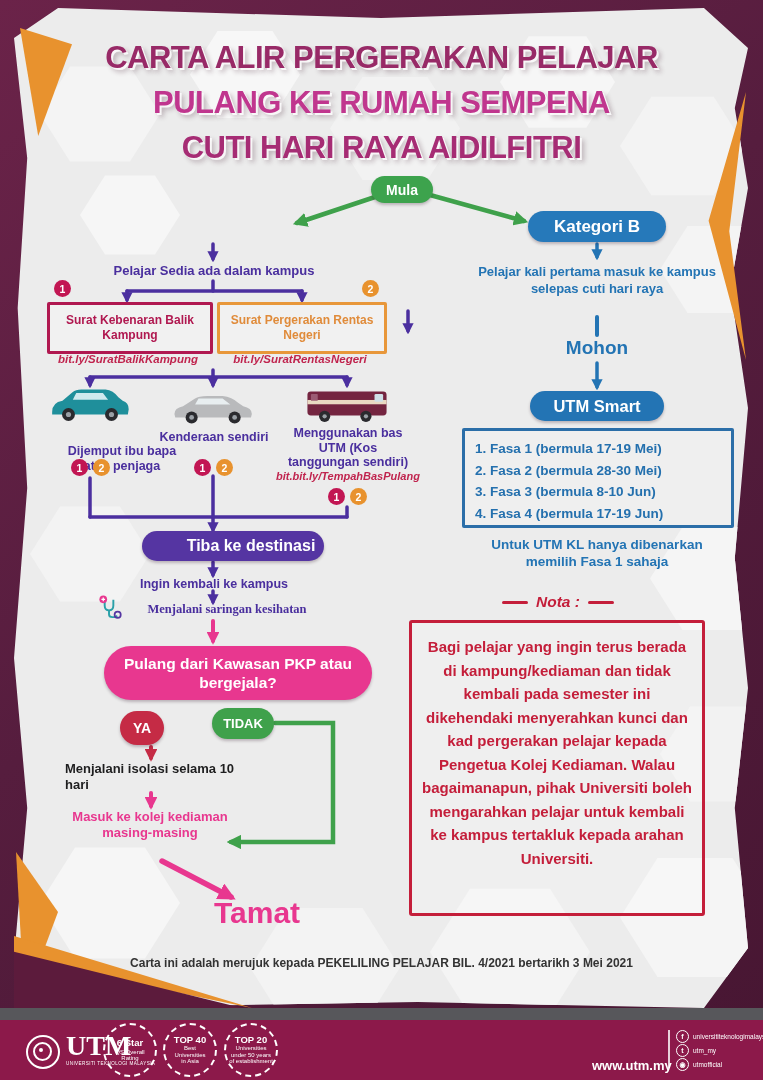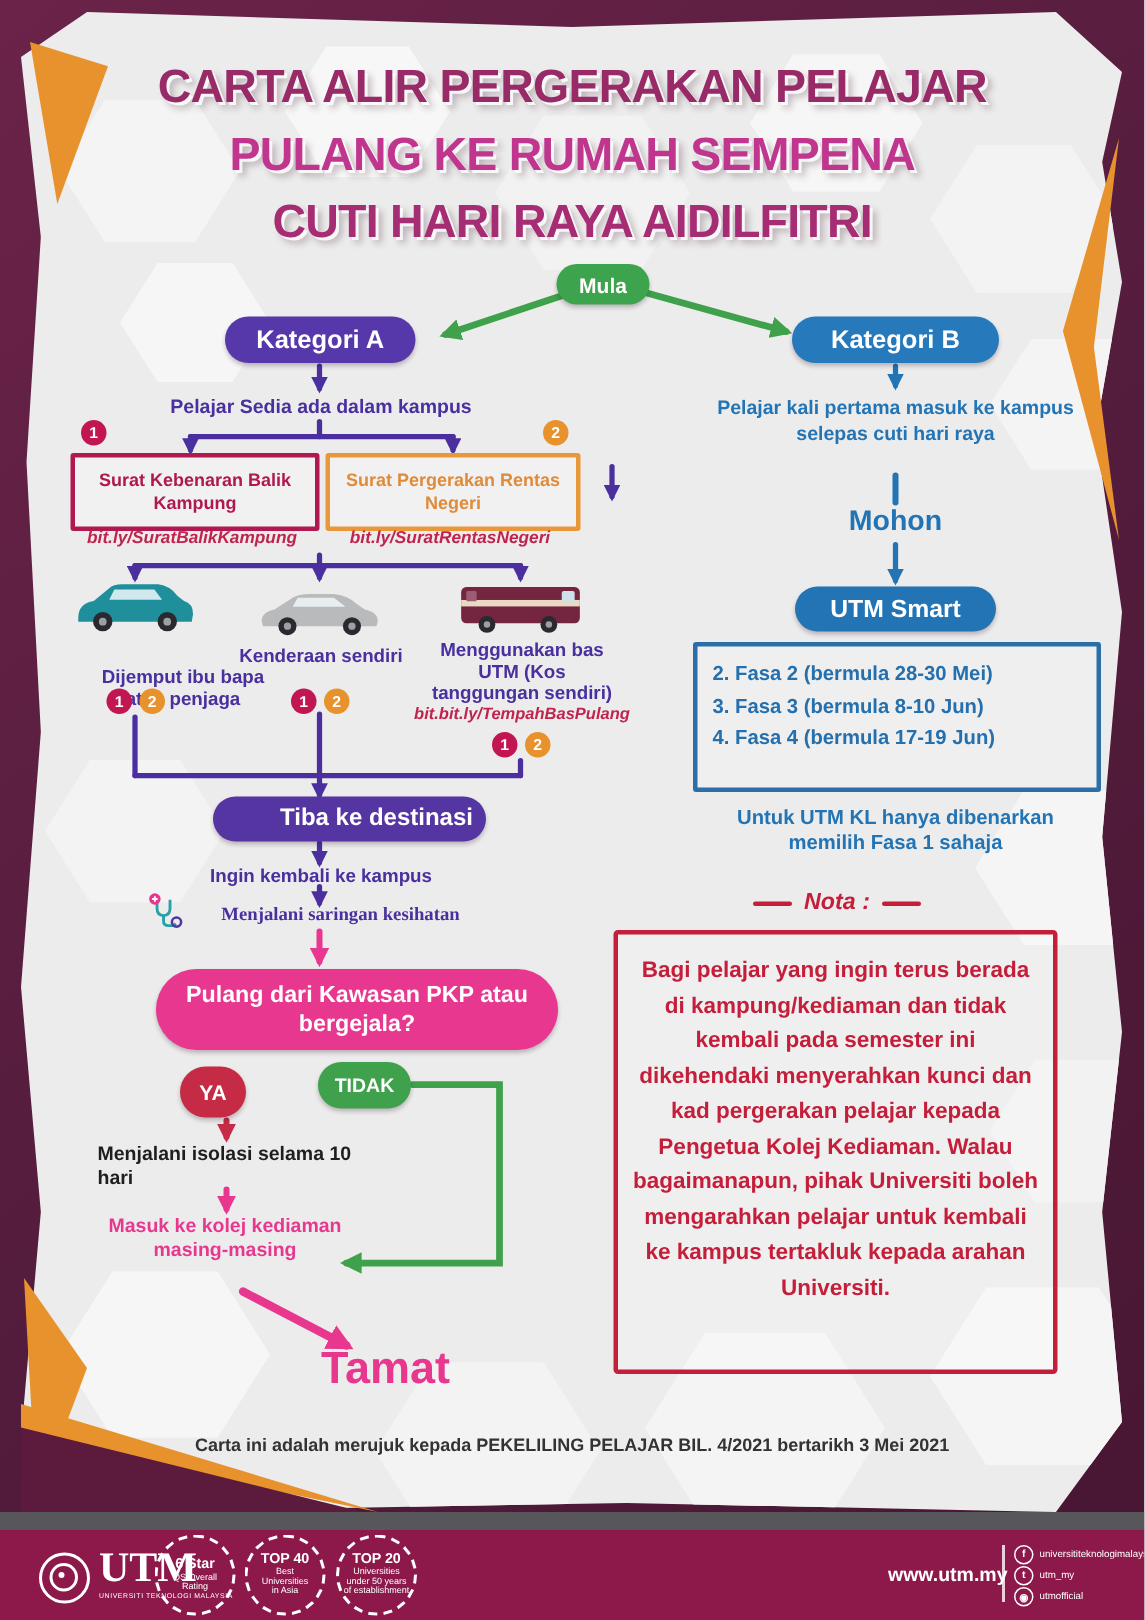--- a/index.html
+++ b/index.html
@@ -34,21 +34,21 @@
   .logo-mark{position:absolute;left:26px;top:1035px;width:30px;height:30px;border:2.5px solid #fff;border-radius:50%;z-index:5;}
   .logo-mark .in1{position:absolute;left:5px;top:5px;width:15px;height:15px;border:2.5px solid #fff;border-radius:50%;}
   .logo-mark .in2{position:absolute;left:10.5px;top:10.5px;width:4px;height:4px;background:#fff;border-radius:50%;}
   .logo-txt{position:absolute;left:66px;top:1031px;color:#fff;font-family:"Liberation Serif",serif;
     font-weight:bold;font-size:28px;z-index:5;line-height:30px;}
   .logo-sub{position:absolute;left:66px;top:1061px;color:#fff;font-size:4.6px;letter-spacing:.4px;z-index:5;white-space:nowrap;}
   .circ-badge{position:absolute;width:50px;height:50px;border:2px dashed #fff;border-radius:50%;color:#fff;
     display:flex;flex-direction:column;align-items:center;justify-content:center;text-align:center;z-index:5;line-height:1.08;}
   .cb-big{font-size:9.5px;font-weight:bold;}
   .cb-sm{font-size:6px;}
-  .site{position:absolute;color:#fff;font-size:13px;font-weight:bold;z-index:5;}
+  .site{position:absolute;color:#fff;font-size:13px;font-weight:bold;z-index:5;margin-top:16px;}
   .vdiv{position:absolute;width:1.5px;height:38px;background:rgba(255,255,255,.8);z-index:5;}
   .soc-row{position:absolute;display:flex;align-items:center;gap:4px;z-index:5;}
   .soc-ic{width:11px;height:11px;border:1.2px solid #fff;border-radius:50%;color:#fff;font-size:7px;font-weight:bold;
     display:flex;align-items:center;justify-content:center;}
   .soc-tx{color:#fff;font-size:6.5px;}
 </style>
 </head>
 <body>
 
 <div class="poster">
@@ -135,21 +135,20 @@
   </svg>
 
   <div class="node" style="left:30px;top:40px;width:703px;">
     <div class="title-line" style="color:#982a67;">CARTA ALIR PERGERAKAN PELAJAR</div>
     <div class="title-line" style="color:#c0368e;margin-top:9px;">PULANG KE RUMAH SEMPENA</div>
     <div class="title-line" style="color:#a62c74;margin-top:9px;">CUTI HARI RAYA AIDILFITRI</div>
   </div>
 
   <div class="node pill" style="left:371px;top:176px;width:62px;height:27px;background:#3da34d;font-size:14px;">Mula</div>
 
-  <div class="node pill" style="left:150px;top:211px;width:127px;height:31px;background:#5638ab;font-size:17px;">Kategori A</div>
   <div class="node ptext" style="left:84px;top:263px;width:260px;font-size:13px;">Pelajar Sedia ada dalam kampus</div>
 
   <span class="node badge" style="left:54px;top:280px;background:#c21653;">1</span>
   <div class="node doc-box" style="left:47px;top:302px;width:160px;height:46px;border-color:#b01850;color:#b01850;">Surat Kebenaran Balik Kampung</div>
   <div class="node linktext" style="left:30px;top:353px;width:196px;font-size:11.5px;">bit.ly/SuratBalikKampung</div>
 
   <span class="node badge" style="left:362px;top:280px;background:#e8922e;">2</span>
   <div class="node doc-box" style="left:217px;top:302px;width:164px;height:46px;border-color:#e8973a;color:#e08b3a;">Surat Pergerakan Rentas Negeri</div>
   <div class="node linktext" style="left:222px;top:353px;width:156px;font-size:11.5px;">bit.ly/SuratRentasNegeri</div>
 
@@ -221,20 +220,21 @@
   <div class="node" style="left:65px;top:761px;width:172px;font-size:13px;font-weight:bold;color:#1e1e1f;line-height:16px;">Menjalani isolasi selama 10 hari</div>
   <div class="node" style="left:70px;top:809px;width:160px;font-size:13px;font-weight:bold;color:#e8378f;text-align:center;line-height:16px;">Masuk ke kolej kediaman masing-masing</div>
   <div class="node" style="left:172px;top:896px;width:170px;font-size:30px;font-weight:bold;color:#e8378f;text-align:center;">Tamat</div>
 
   <div class="node pill" style="left:528px;top:211px;width:138px;height:31px;background:#2679ba;font-size:17px;">Kategori B</div>
   <div class="node btext" style="left:477px;top:263px;width:240px;font-size:13px;line-height:17px;">Pelajar kali pertama masuk ke kampus selepas cuti hari raya</div>
   <div class="node btext" style="left:537px;top:337px;width:120px;font-size:19px;">Mohon</div>
   <div class="node pill" style="left:530px;top:391px;width:134px;height:30px;background:#2374b4;font-size:16.5px;">UTM Smart</div>
 
   <div class="node" style="left:462px;top:428px;width:272px;height:100px;border:3px solid #2b6ea8;border-radius:2px;box-sizing:border-box;padding:7px 10px;color:#2470ae;font-weight:bold;font-size:13.5px;line-height:21.5px;background:rgba(255,255,255,.2);">
+    <div>1. Fasa 1 (bermula 17-19 Mei)</div>
     <div>2. Fasa 2 (bermula 28-30 Mei)</div>
     <div>3. Fasa 3 (bermula 8-10 Jun)</div>
     <div>4. Fasa 4 (bermula 17-19 Jun)</div>
   </div>
   <div class="node btext" style="left:482px;top:536px;width:230px;font-size:13.5px;line-height:17px;">Untuk UTM KL hanya dibenarkan memilih Fasa 1 sahaja</div>
 
   <div class="node nota-hdr" style="left:493px;top:593px;width:130px;">
     <span class="nh-line"></span>
     <span style="color:#c41e3a;font-weight:bold;font-style:italic;font-size:15.5px;">Nota :</span>
     <span class="nh-line"></span>

